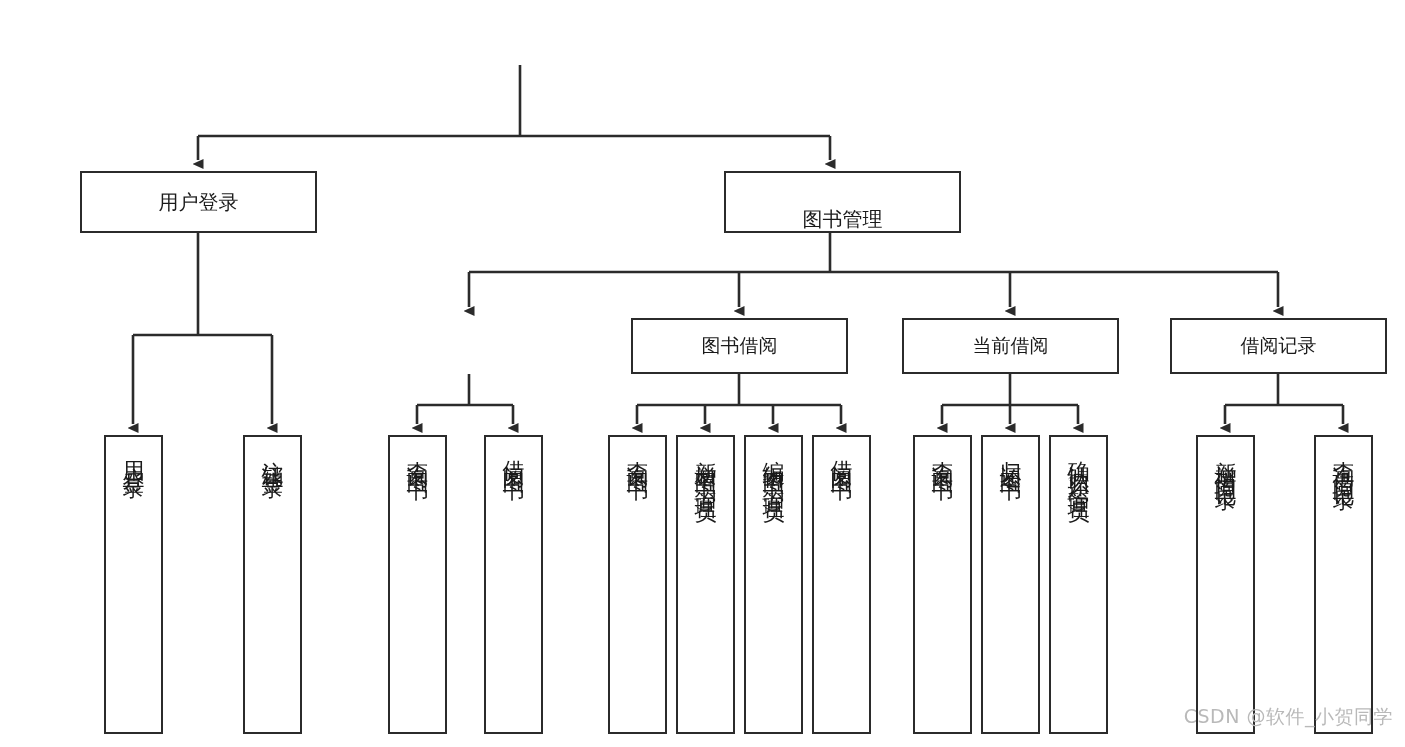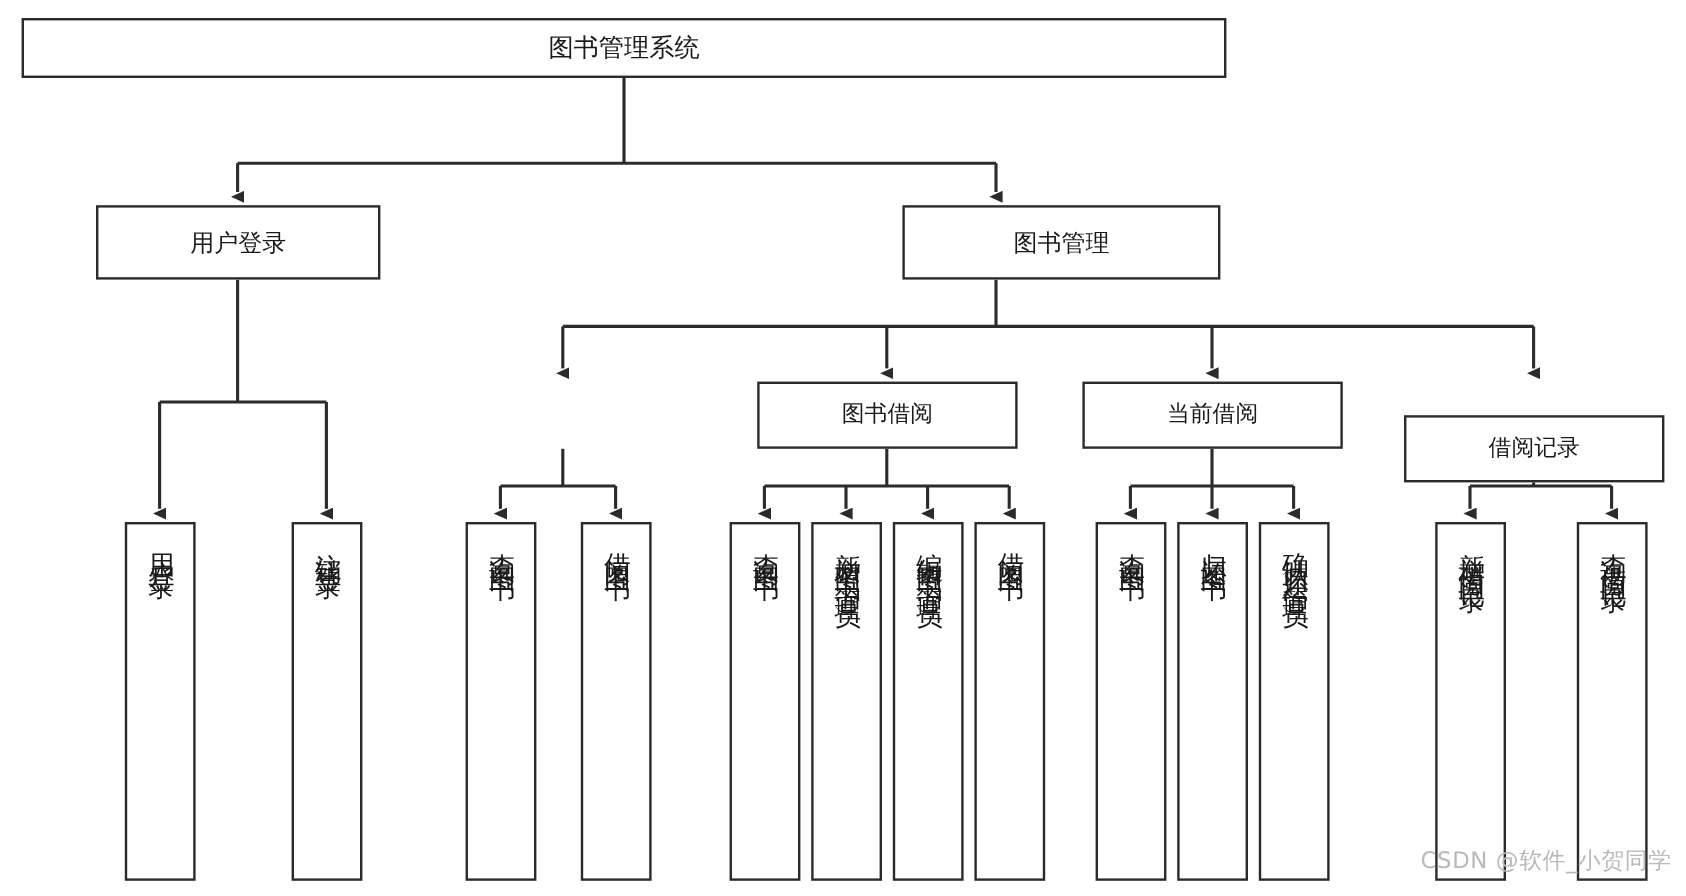--- a/index.html
+++ b/index.html
@@ -121,38 +121,35 @@
       <path d="M1010,405 L1010,424" marker-end="url(#arrow)"></path>
       <path d="M1078,405 L1078,424" marker-end="url(#arrow)"></path>
 
       <path d="M1278,374 L1278,405"></path>
       <path d="M1225,405 L1343,405"></path>
       <path d="M1225,405 L1225,424" marker-end="url(#arrow)"></path>
       <path d="M1343,405 L1343,424" marker-end="url(#arrow)"></path>
     </g>
   </svg>
 
-  <div class="node node-root" style="left:18px; top:15px; width:1004px; height:50px;">
-    <span class="label">图书管理系统</span>
-  </div>
 
   <div class="node node-l1" style="left:80px; top:171px; width:237px; height:62px;">
     <span class="label">用户登录</span>
   </div>
-  <div class="node node-l1" style="left:752px; top:171px; width:265px; height:62px;">
+  <div class="node node-l1" style="left:724px; top:171px; width:237px; height:62px;align-items:flex-end;">
     <span class="label">图书管理</span>
   </div>
 
   <div class="node node-l2" style="left:631px; top:318px; width:217px; height:56px;">
     <span class="label">图书借阅</span>
   </div>
   <div class="node node-l2" style="left:902px; top:318px; width:217px; height:56px;">
     <span class="label">当前借阅</span>
   </div>
-  <div class="node node-l2" style="left:1170px; top:318px; width:217px; height:56px;margin-top:28px;">
+  <div class="node node-l2" style="left:1170px; top:318px; width:217px; height:56px;">
     <span class="label">借阅记录</span>
   </div>
 
   <div class="node node-leaf" style="left:104px; top:435px; width:59px; height:299px;">
     <span class="label">用户登录</span>
   </div>
   <div class="node node-leaf" style="left:243px; top:435px; width:59px; height:299px;">
     <span class="label">注销登录</span>
   </div>
 

